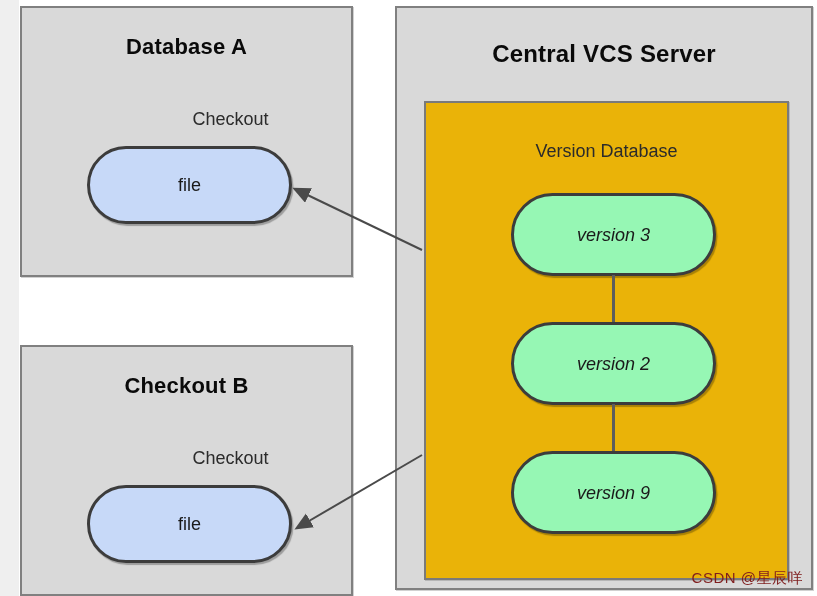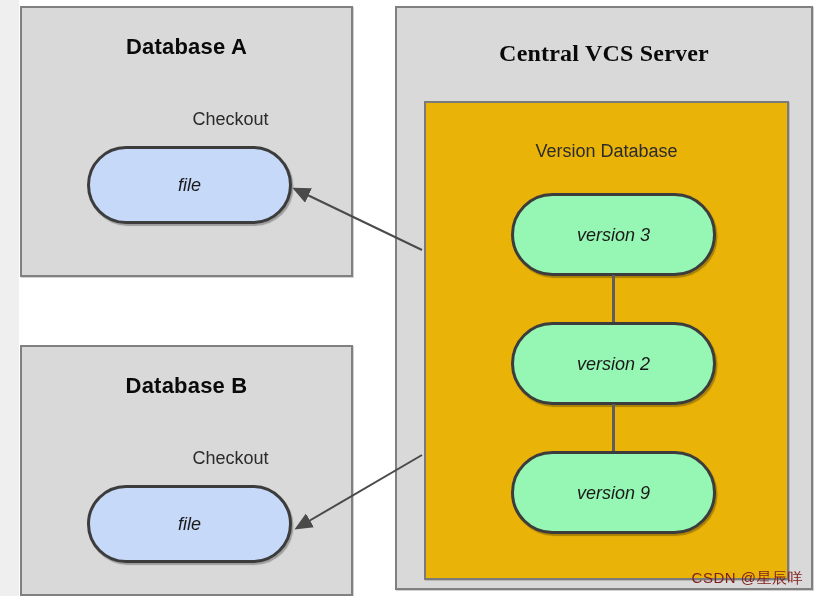--- a/index.html
+++ b/index.html
@@ -61,21 +61,20 @@
     letter-spacing: 0.2px;
   }
   #computer-a .panel-title,
   #computer-b .panel-title {
     top: 26px;
     font-size: 22px;
   }
   #vcs-server .panel-title {
     top: 32px;
     font-size: 24px;
-    font-family: Liberation Serif, serif;
   }
   .sub-label {
     position: absolute;
     left: 0;
     width: 100%;
     text-align: center;
     font-size: 18px;
     color: #2b2b2b;
   }
   #computer-a .sub-label,
@@ -112,21 +111,20 @@
     color: #1a1a1a;
     line-height: 1;
   }
   .pill-file {
     background: #c7d9f8;
     border-radius: 42px;
     left: 65px;
     top: 138px;
     width: 205px;
     height: 78px;
-    font-style: italic;
   }
   .pill-version {
     background: #96f7b4;
     border-radius: 50px;
     left: 85px;
     width: 205px;
     height: 83px;
     font-style: italic;
   }
   #version-3 { top: 90px; }
@@ -169,21 +167,21 @@
 
   <div class="panel" id="computer-a">
     <div class="panel-title">Database A</div>
     <div class="sub-label">Checkout</div>
     <div class="pill pill-file">
       <span>file</span>
     </div>
   </div>
 
   <div class="panel" id="computer-b">
-    <div class="panel-title">Database B</div>
+    <div class="panel-title">Checkout B</div>
     <div class="sub-label">Checkout</div>
     <div class="pill pill-file">
       <span>file</span>
     </div>
   </div>
 
   <div class="panel" id="vcs-server">
     <div class="panel-title">Central VCS Server</div>
 
     <div class="version-db">

